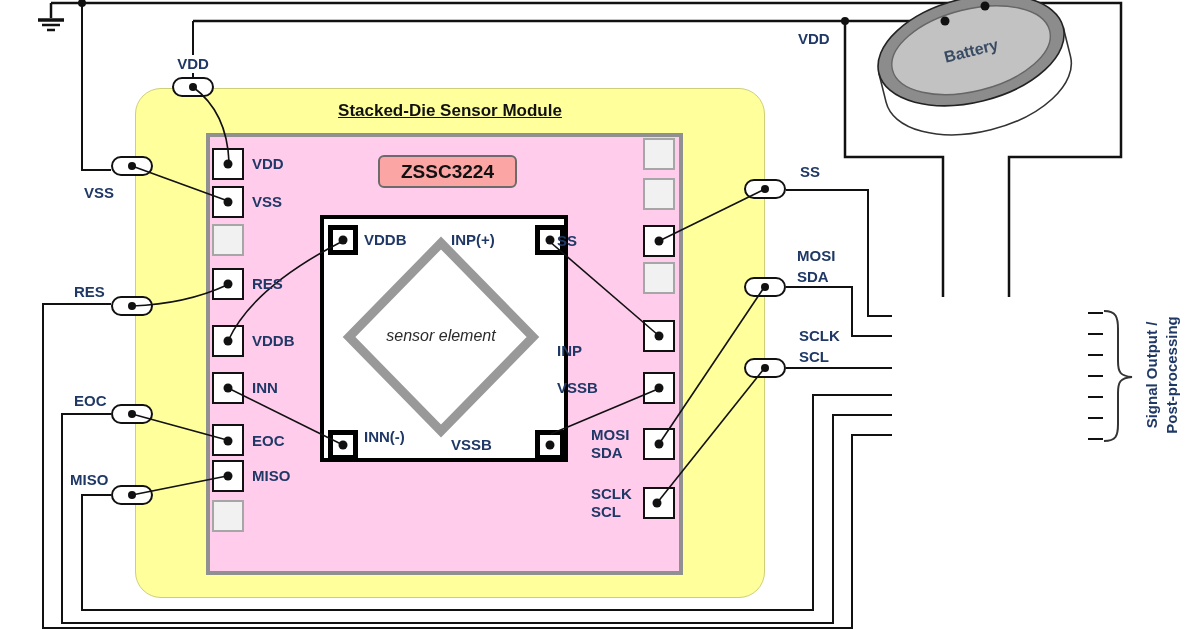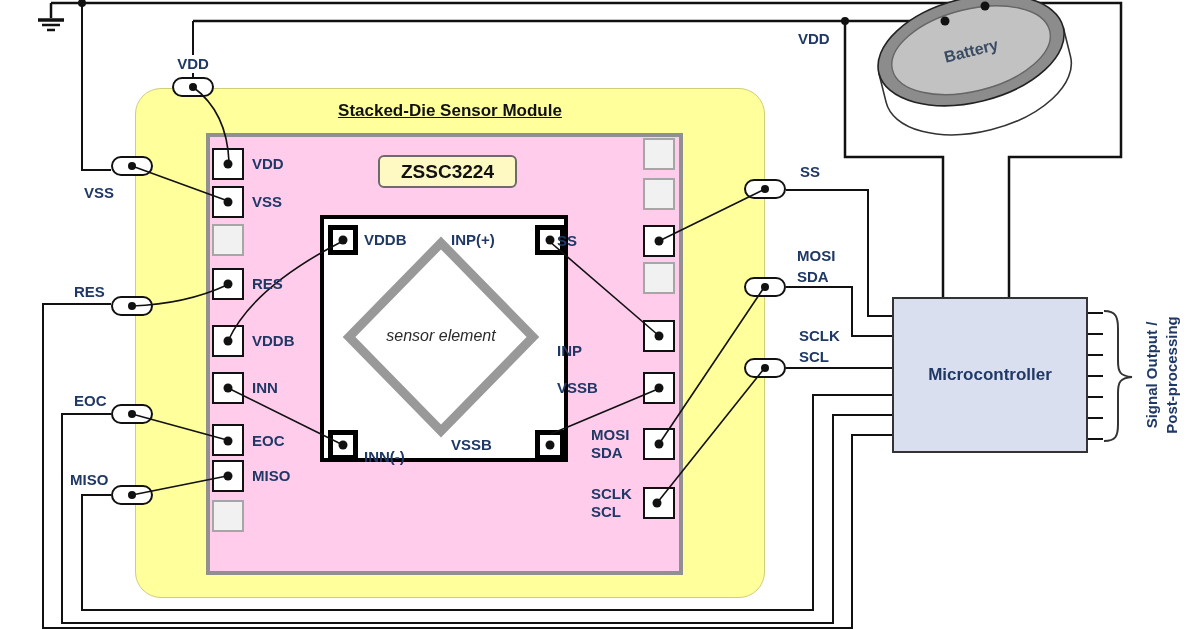--- a/index.html
+++ b/index.html
@@ -3,21 +3,21 @@
 <meta charset="utf-8">
 <style>
   html,body{margin:0;padding:0;background:#fff;}
   #canvas{position:relative;width:1200px;height:630px;background:#ffffff;overflow:hidden;
           font-family:"Liberation Sans","DejaVu Sans",sans-serif;}
   .abs{position:absolute;box-sizing:border-box;}
   
   .module{left:135px;top:88px;width:630px;height:510px;background:#FFFF9C;border:1px solid #cfcf7a;border-radius:26px;}
   .chip{left:206px;top:133px;width:477px;height:442px;background:#FFCCEC;border:4px solid #909090;}
   .die{left:320px;top:215px;width:248px;height:247px;background:#ffffff;border:4px solid #000;}
-  .chipname{left:378px;top:155px;width:139px;height:33px;background:#fef9c3;border:2px solid #6b6b6b;border-radius:6px;
+  .chipname{left:378px;top:155px;width:139px;height:33px;background:#fca5a5;border:2px solid #6b6b6b;border-radius:6px;
             display:flex;align-items:center;justify-content:center;font-weight:bold;font-size:19px;color:#111;}
   .mcu{left:892px;top:297px;width:196px;height:156px;background:#D9DFEF;border:2px solid #333;
        display:flex;align-items:center;justify-content:center;font-weight:bold;font-size:17px;color:#1F3865;}
   
   .pad{width:32px;height:32px;background:#fff;border:2px solid #111;}
   .gpad{width:32px;height:32px;background:#f1f1f1;border:2px solid #a6a6a6;}
   .cpad{width:30px;height:30px;background:#fff;border:5px solid #000;}
   .oval{width:42px;height:20px;background:#fff;border:2px solid #111;border-radius:11px;}
   
   .lbl{font-weight:bold;font-size:15px;color:#1F3865;white-space:pre;line-height:18px;}
@@ -32,21 +32,20 @@
 </style>
 </head>
 <body>
 
 <div id="canvas">
 
   <div class="abs module"></div>
   <div class="abs chip"></div>
   <div class="abs die"></div>
   <div class="abs chipname">ZSSC3224</div>
-  <div class="abs mcu">Microcontroller</div>
 
   <div class="abs pad" style="left:212px;top:148px"></div>
   <div class="abs pad" style="left:212px;top:186px"></div>
   <div class="abs gpad" style="left:212px;top:224px"></div>
   <div class="abs pad" style="left:212px;top:268px"></div>
   <div class="abs pad" style="left:212px;top:325px"></div>
   <div class="abs pad" style="left:212px;top:372px"></div>
   <div class="abs pad" style="left:212px;top:424px"></div>
   <div class="abs pad" style="left:212px;top:460px"></div>
   <div class="abs gpad" style="left:212px;top:500px"></div>
@@ -178,21 +177,21 @@
   <div class="abs lbl r" style="left:557px;top:232px;width:80px">SS</div>
   <div class="abs lbl r" style="left:557px;top:342px;width:80px">INP</div>
   <div class="abs lbl r" style="left:557px;top:379px;width:80px">VSSB</div>
   <div class="abs lbl" style="left:591px;top:426px">MOSI
 SDA</div>
   <div class="abs lbl" style="left:591px;top:485px">SCLK
 SCL</div>
 
   <div class="abs lbl" style="left:364px;top:231px">VDDB</div>
   <div class="abs lbl r" style="left:451px;top:231px;width:80px">INP(+)</div>
-  <div class="abs lbl" style="left:364px;top:448px">INN(-)</div>
+  <div class="abs lbl" style="left:364px;top:428px">INN(-)</div>
   <div class="abs lbl r" style="left:451px;top:436px;width:80px">VSSB</div>
 
   <div class="abs lbl whitebg" style="left:163px;top:55px;width:60px;text-align:center">VDD</div>
   <div class="abs lbl" style="left:84px;top:184px">VSS</div>
   <div class="abs lbl" style="left:74px;top:283px">RES</div>
   <div class="abs lbl" style="left:74px;top:392px">EOC</div>
   <div class="abs lbl" style="left:70px;top:471px">MISO</div>
   <div class="abs lbl" style="left:798px;top:30px">VDD</div>
   <div class="abs lbl" style="left:800px;top:163px">SS</div>
   <div class="abs lbl lbl2" style="left:797px;top:245px">MOSI

